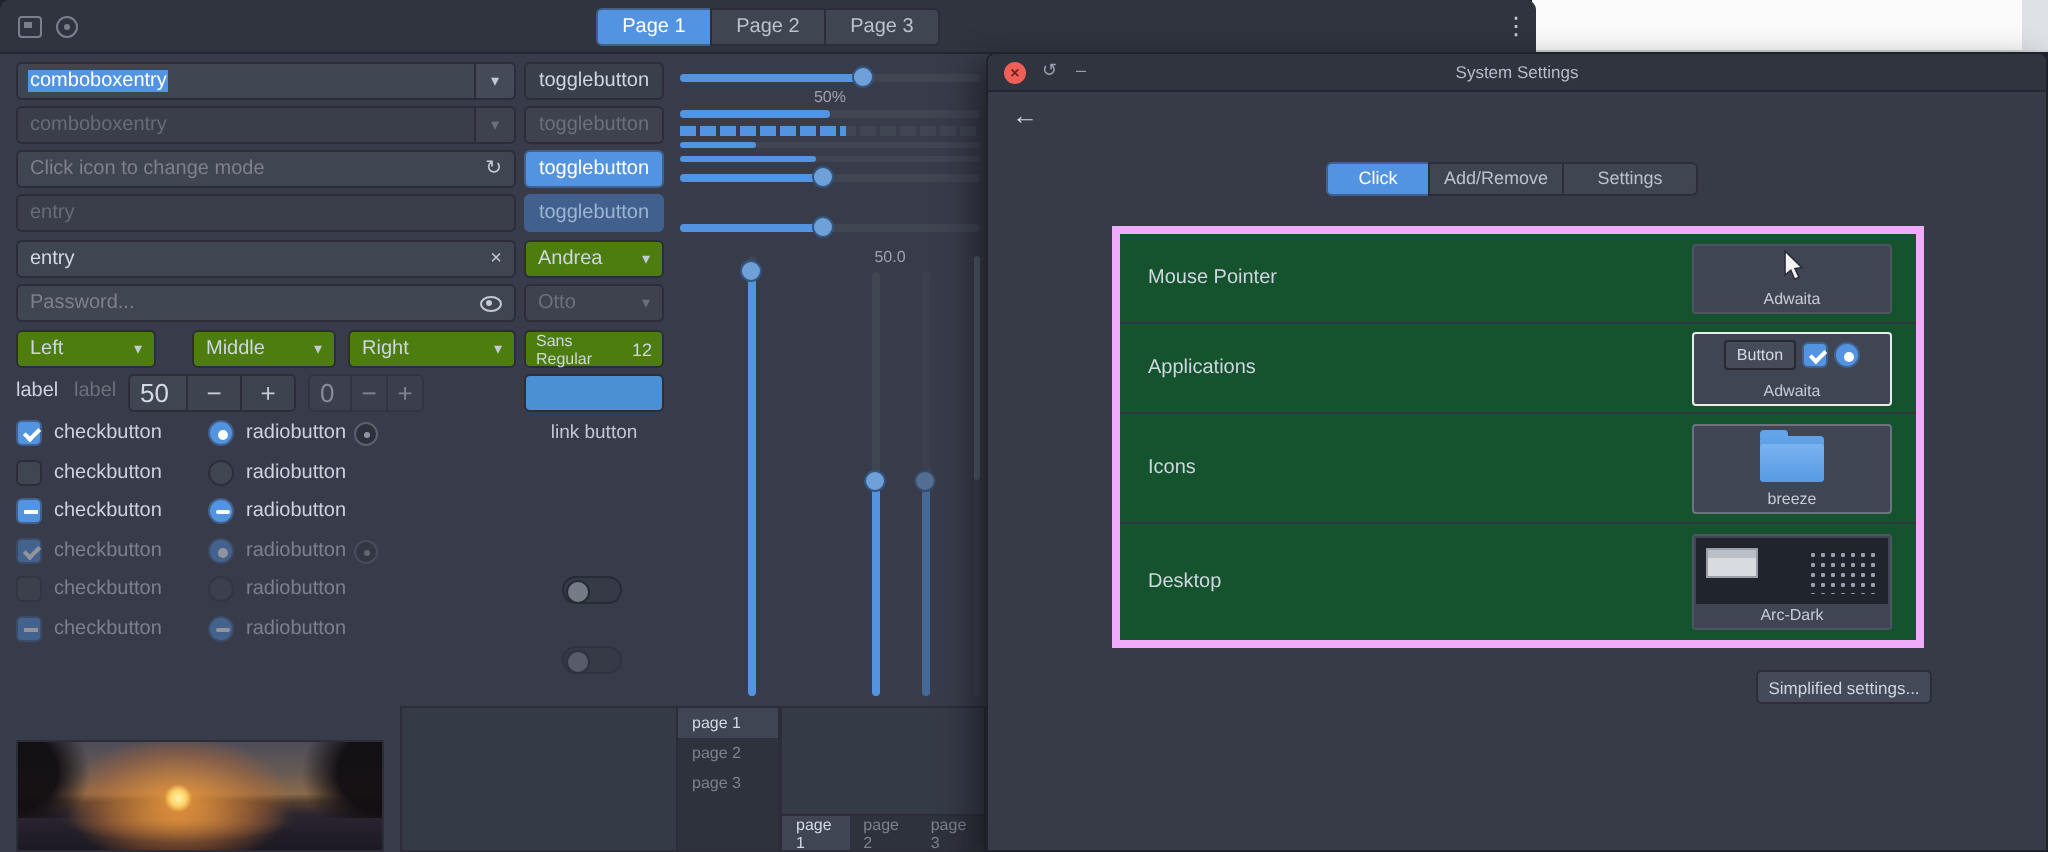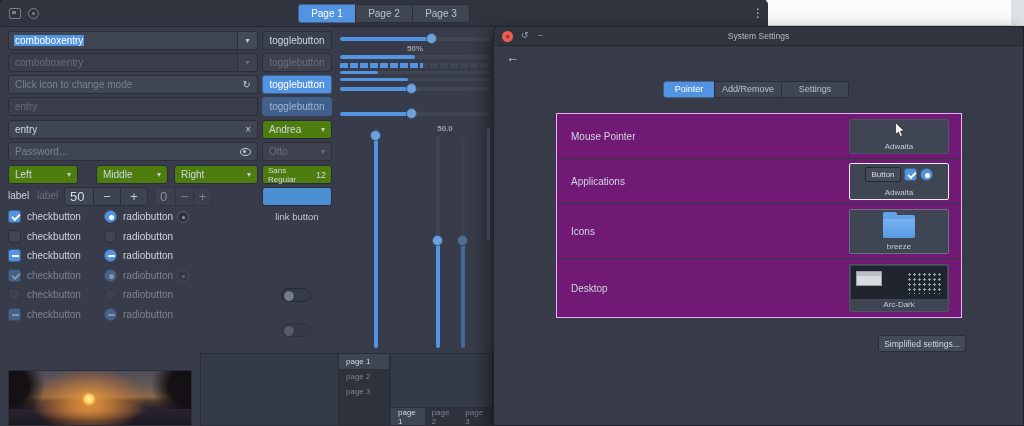--- a/index.html
+++ b/index.html
@@ -80,21 +80,21 @@
   .fill { height:100%; background:#5294e2; border-radius:2px; }
   .knob { position:absolute; top:-4px; width:11px; height:11px; border-radius:50%; background:#6fa0d8;
           border:1px solid #33557f; }
   .seg-track { background:repeating-linear-gradient(90deg,#404552 0 8px,#383c4a 8px 10px); border-radius:1px; }
   .seg-fill { height:100%; background:repeating-linear-gradient(90deg,#5294e2 0 8px,#383c4a 8px 10px); }
   .vtrack { width:4px; border-radius:2px; background:#404552; }
   .vfill { position:absolute; left:0; width:100%; background:#5294e2; border-radius:2px; }
   .vknob { position:absolute; left:-4px; width:11px; height:11px; border-radius:50%; background:#6fa0d8;
            border:1px solid #33557f; }
   .dimmed { opacity:.5; }
-  .tiny-label { font-size:8px; color:#9aa2ad;font-weight:bold; }
+  .tiny-label { font-size:8px; color:#9aa2ad; }
   .switch { width:30px; height:14px; background:#353a46; border:1px solid #272b35; border-radius:8px; position:relative; }
   .switch::after { content:""; position:absolute; left:1px; top:1px; width:10px; height:10px; border-radius:50%;
                    background:#747c88; border:1px solid #272b35; }
   .eye { width:11px; height:11px; position:relative; margin-left:auto; }
   .eye::before { content:""; position:absolute; left:0; top:2px; width:9px; height:6px; border:1px solid #c3cad4; border-radius:50%; }
   .eye::after { content:""; position:absolute; left:3px; top:4px; width:3px; height:3px; background:#c3cad4; border-radius:50%; }
 
   
   .nb { background:#353a47; border:1px solid #2b2e39; }
   .nb-tabstrip-v { position:absolute; right:0; top:0; width:51px; height:100%; background:#2e323d; border-left:1px solid #2b2e39; }
@@ -127,21 +127,21 @@
                  border-bottom:1px solid #232730; border-radius:5px 5px 0 0; }
   .close-btn { position:absolute; left:8px; top:4px; width:11px; height:11px; border-radius:50%; background:#ef5f58;
                color:#6e211c; font-size:8px; line-height:11px; text-align:center; font-weight:bold; }
   .tb-ico { position:absolute; top:3px; font-size:9px; color:#9aa1ac; }
   .rw-title { position:absolute; left:0; top:0; width:100%; height:19px; line-height:19px; text-align:center;
               font-size:8.5px; color:#b6bdc8; }
   .back { position:absolute; left:12px; top:23px; font-size:13px; color:#cfd6e0; }
   .stab { position:absolute; top:54px; height:17px; line-height:15px; text-align:center; font-size:9px;
           background:#404552; border:1px solid #2b2e39; color:#b9c2cd; }
   .stab.active { background:#5294e2; border-color:#41618c; color:#fff; }
-  .slist { position:absolute; left:62px; top:86px; width:406px; border:1px solid #f0abfc; background:#701a75; }
+  .slist { position:absolute; left:62px; top:86px; width:406px; border:4px solid #f0abfc; background:#14532d; }
   .srow { position:relative; border-bottom:1px solid #313644; }
   .srow:last-child { border-bottom:none; }
   .srow-label { position:absolute; left:14px; top:50%; transform:translateY(-50%); font-size:10px; color:#cfd6e0; }
   .preview { position:absolute; right:12px; width:100px; background:#3f4552; border:1px solid #4e5564;
              border-radius:2px; text-align:center; }
   .preview .pv-label { position:absolute; bottom:2px; left:0; width:100%; font-size:8px; color:#c5ccd6; }
   .mini-btn { display:inline-flex; align-items:center; justify-content:center; height:15px; padding:0 5px;
               background:#454b59; border:1px solid #262932; border-radius:2px; font-size:8px; color:#d5dbe4; }
   .folder { width:32px; height:23px; margin:5px auto 0; position:relative;
             background:linear-gradient(180deg,#63a3e8,#4a8ad8); border-radius:2px; }
@@ -364,21 +364,21 @@
 
 <div class="abs rw">
   <div class="rw-titlebar">
     <span class="close-btn">×</span>
     <span class="tb-ico" style="left:27px;">↺</span>
     <span class="tb-ico" style="left:44px;">–</span>
     <div class="rw-title">System Settings</div>
   </div>
   <span class="back">←</span>
 
-  <div class="stab active" style="left:169px;width:52px;border-radius:3px 0 0 3px;">Pointer</div>
+  <div class="stab active" style="left:169px;width:52px;border-radius:3px 0 0 3px;">Click</div>
   <div class="stab" style="left:220px;width:68px;">Add/Remove</div>
   <div class="stab" style="left:287px;width:68px;border-radius:0 3px 3px 0;">Settings</div>
 
   <div class="slist">
     <div class="srow" style="height:45px;">
       <span class="srow-label">Mouse Pointer</span>
       <div class="preview" style="top:5px;height:35px;">
         <svg width="11" height="16" style="margin-top:2px;" viewBox="0 0 11 16">
             <path d="M1.5 0.5 L1.5 12.5 L4.4 10.1 L6.3 14.6 L8.5 13.6 L6.5 9.3 L10 8.8 Z" fill="#f2f3f5" stroke="#2b2e39" stroke-width="0.8"></path>
           </svg>

